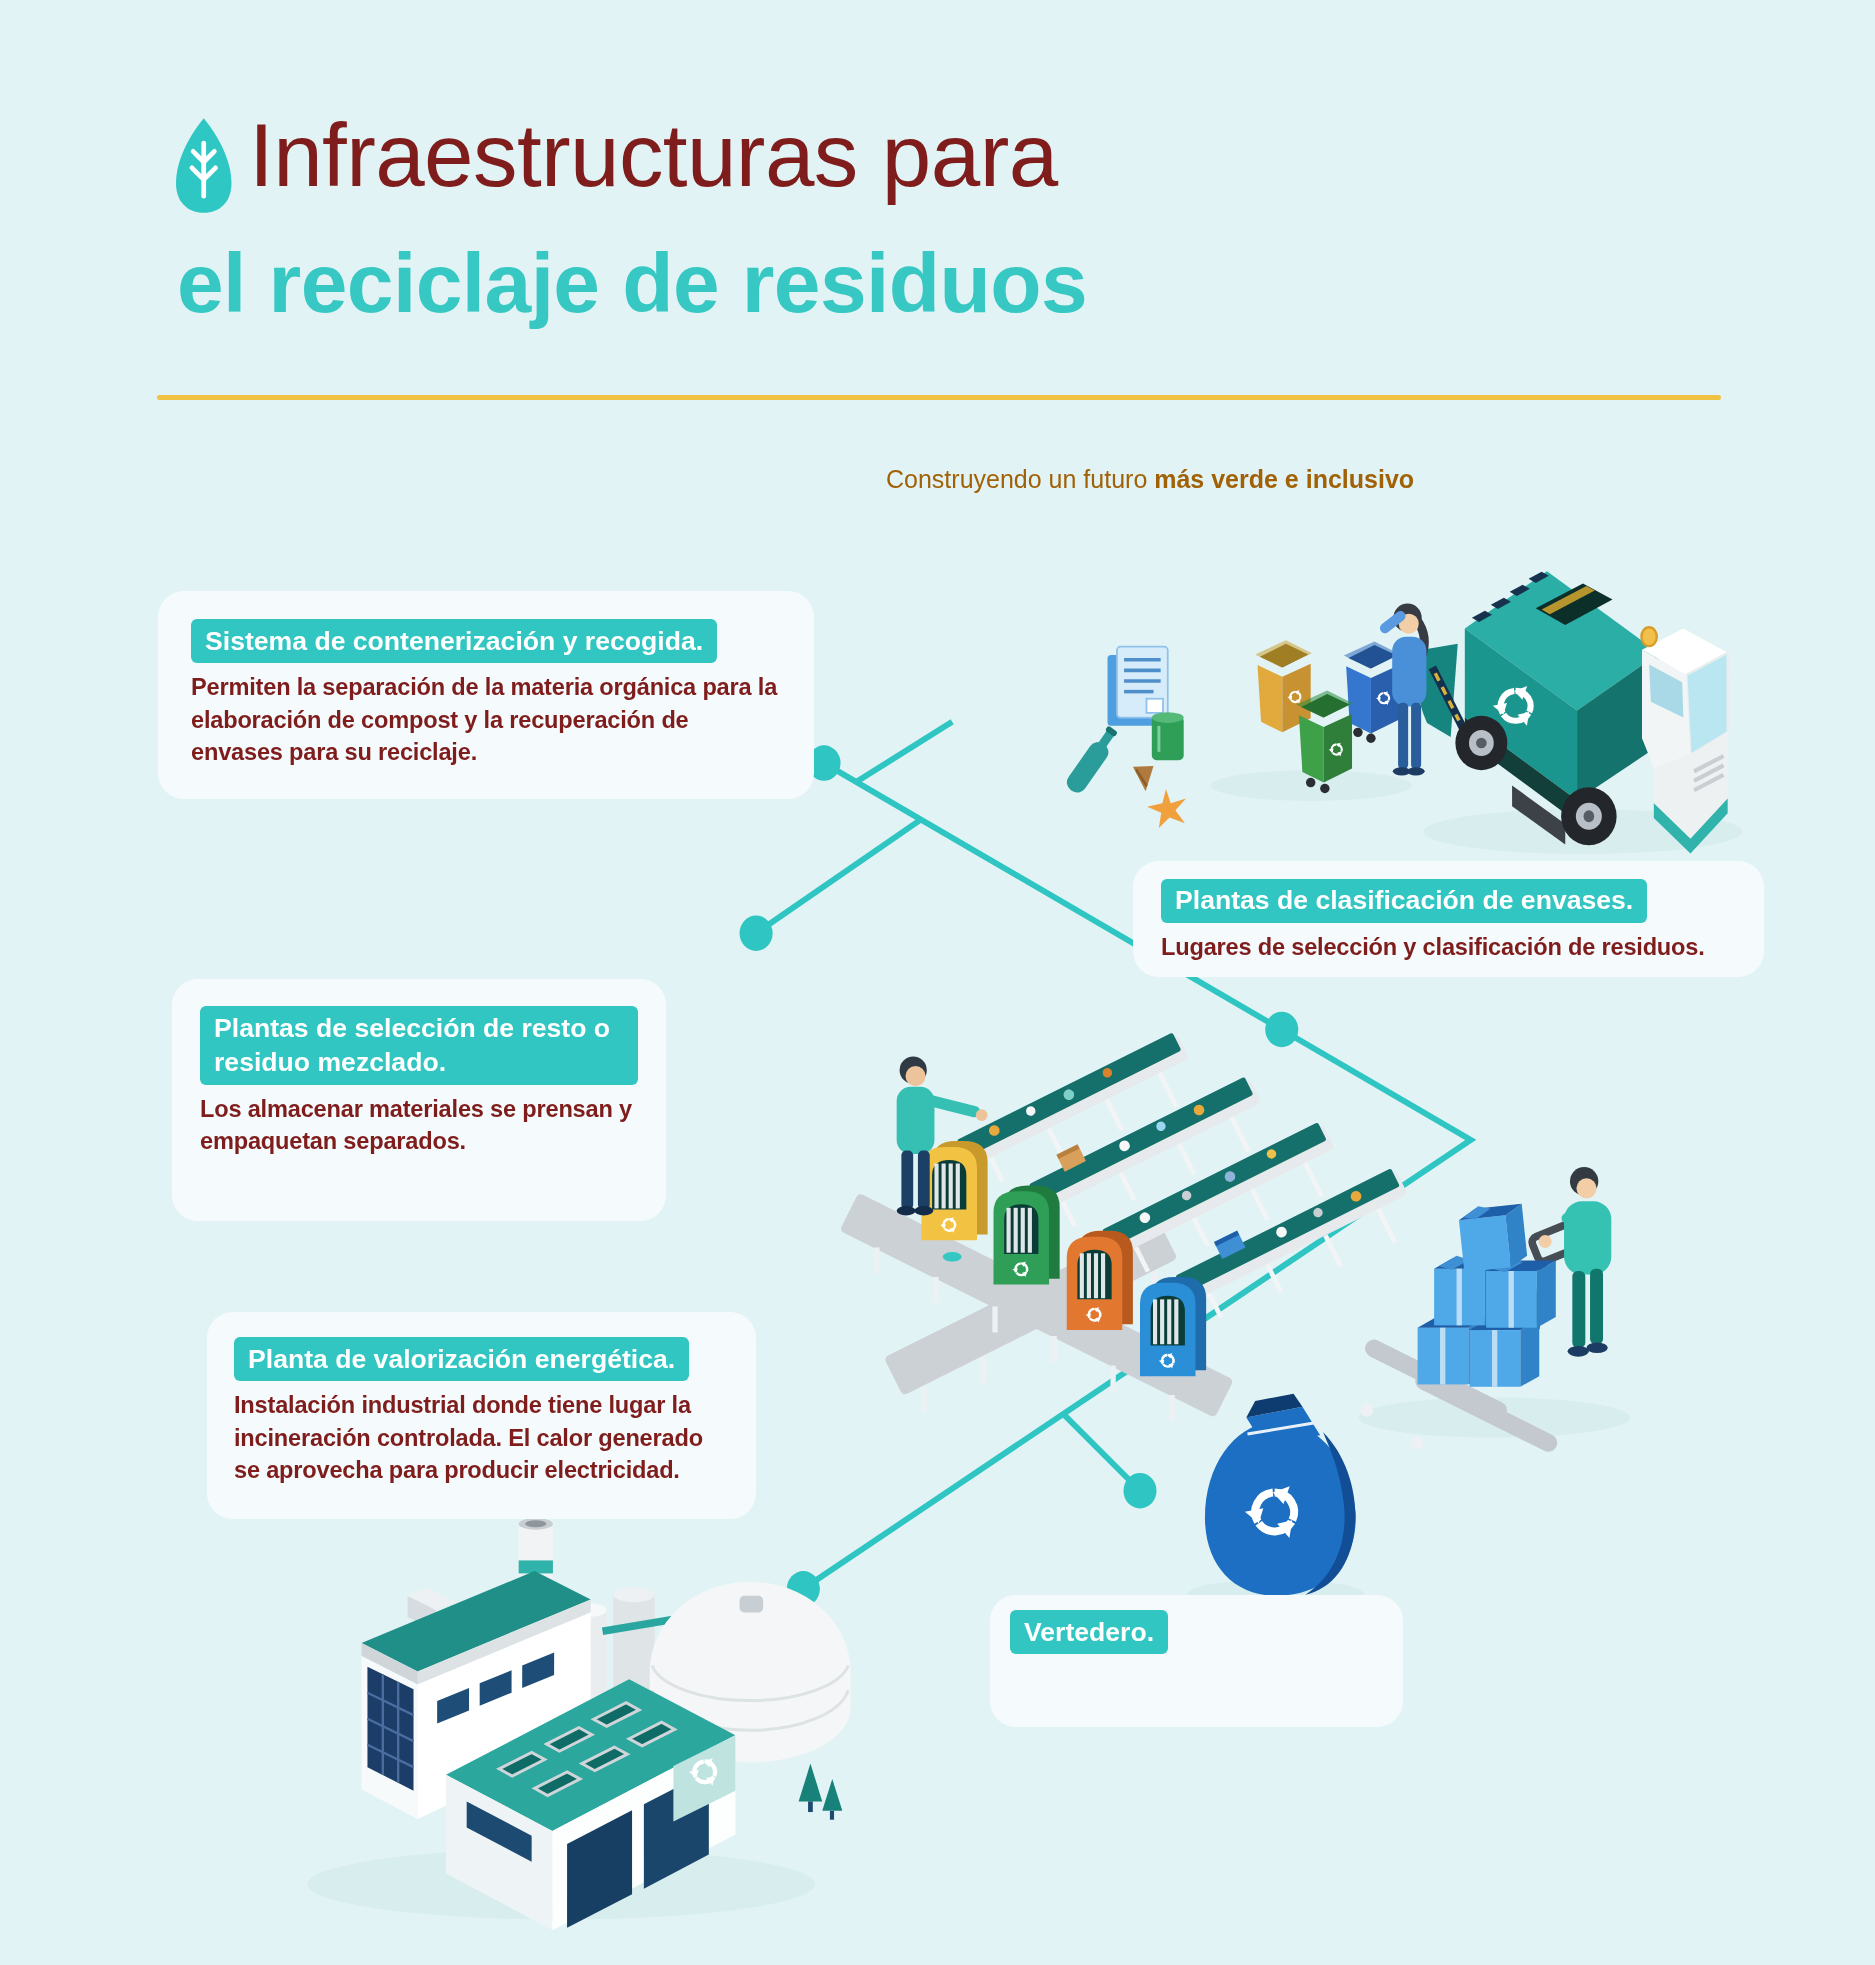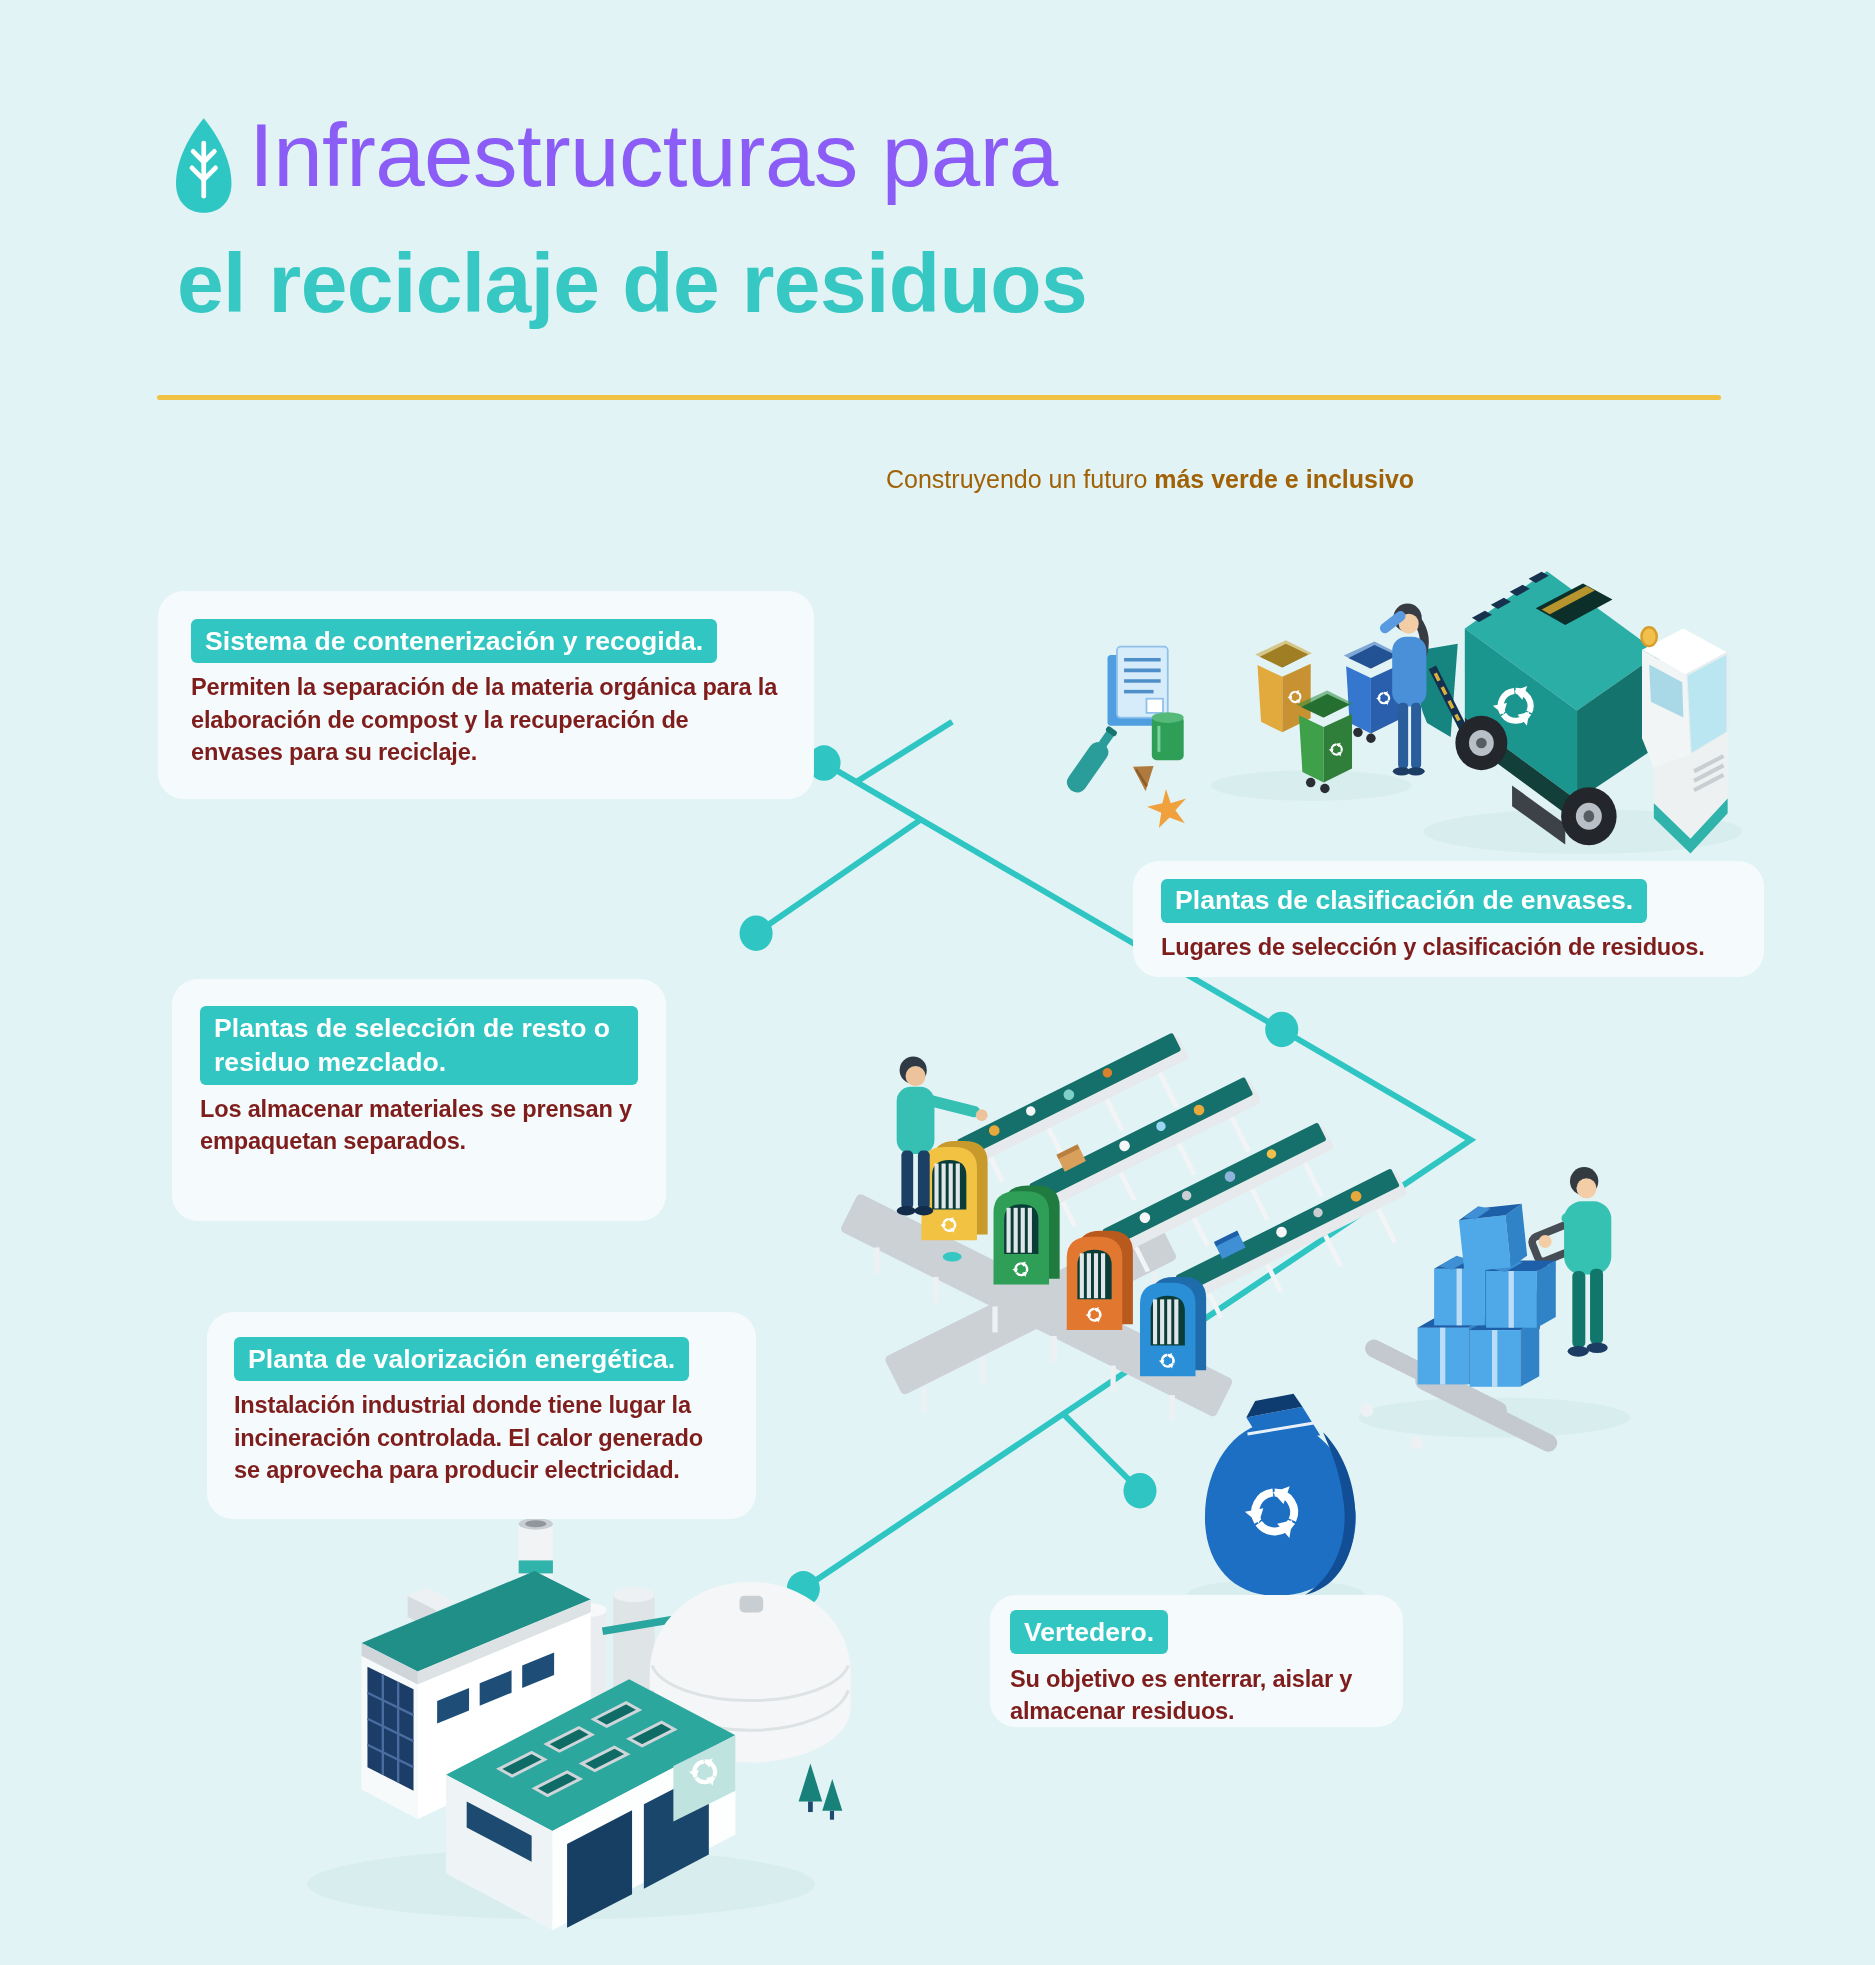--- a/index.html
+++ b/index.html
@@ -1,20 +1,20 @@
 <!DOCTYPE html>
 <html style="font-size:9.5px"><head>
 <meta charset="utf-8">
 <style>
   html,body{margin:0;padding:0;}
   body{font-family:"Liberation Sans", sans-serif;}
   .page{position:relative;width:1876px;height:1965px;background:#e2f3f5;overflow:hidden;}
   .scene{position:absolute;left:0;top:0;z-index:1;}
   .hdr{position:absolute;z-index:2;}
-  .title-1{left:249px;top:111px;font-size:89px;font-weight:400;color:#8b5cf6;letter-spacing:-0.6px;line-height:1;}
+  .title-1{left:249px;top:111px;font-size:89px;font-weight:400;color:#7f1d1d;letter-spacing:-0.6px;line-height:1;}
   .title-2{left:177px;top:241px;font-size:84px;font-weight:700;color:#38c8c3;letter-spacing:-0.6px;line-height:1;}
   .leaf{left:176px;top:118px;}
   .divider{left:157px;top:395px;width:1564px;height:5.3px;background:#f0c143;border-radius:3px;z-index:2;position:absolute;}
   .tagline{left:886px;top:465px;width:830px;font-size:25px;color:#a16207;z-index:2;position:absolute;}
   .tagline b{font-weight:700;}
   .card{position:absolute;z-index:2;background:#f5fbfc;border-radius:26px;box-sizing:border-box;}
   .badge{display:inline-block;background:#31c6c1;color:#ffffff;font-weight:700;font-size:26.6px;line-height:1.3;padding:4.7px 14px;border-radius:5.9px;margin-bottom:8.3px;}
   .body{margin:0;font-size:23.6px;line-height:1.38;letter-spacing:-0.2px;color:#7f1d1d;font-weight:bold;}
   .card-1{left:158px;top:591px;width:656px;height:208px;padding:28px 33px;}
   .card-2{left:1113px;top:861px;width:631px;height:116px;padding:17.7px 28px;margin-left:20px;}
@@ -491,17 +491,16 @@
     <p class="body">Los almacenar materiales se prensan y empaquetan separados.</p>
   </div>
 
   <div class="card card-4">
     <span class="badge">Planta de valorización energética.</span>
     <p class="body">Instalación industrial donde tiene lugar la incineración controlada. El calor generado se aprovecha para producir electricidad.</p>
   </div>
 
   <div class="card card-5">
     <span class="badge">Vertedero.</span>
-    <p class="body">Su objetivo es enterrar, aislar y almacenar residuos.</p>
   </div>
 
 </div>
 
 
 </body></html>

